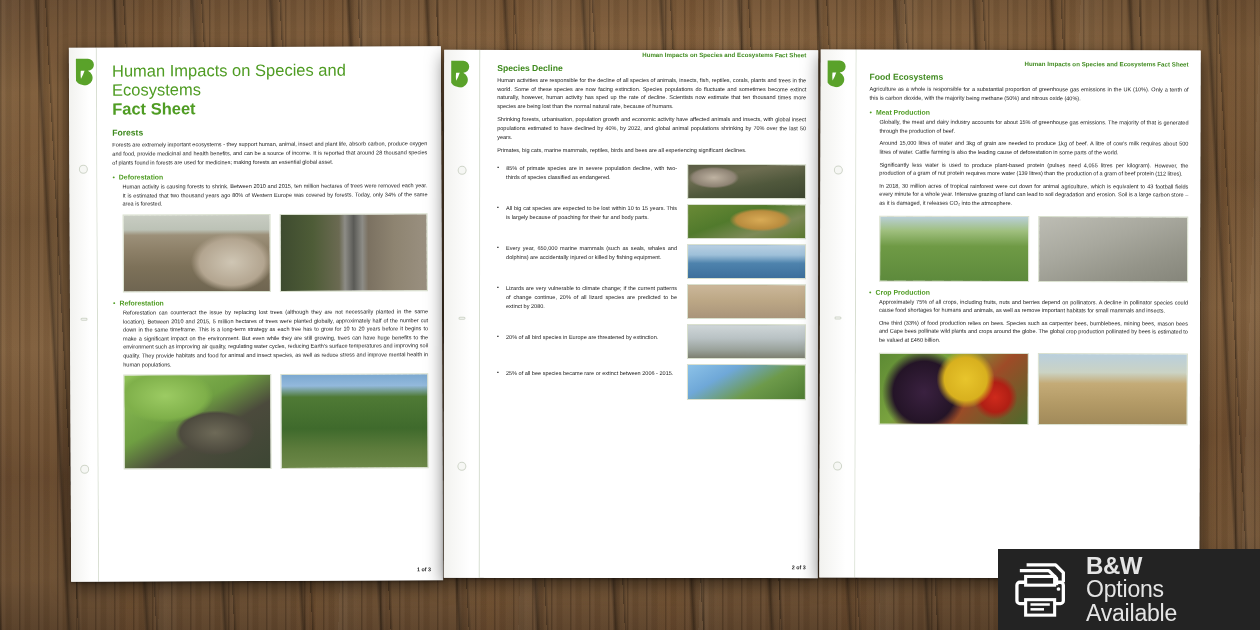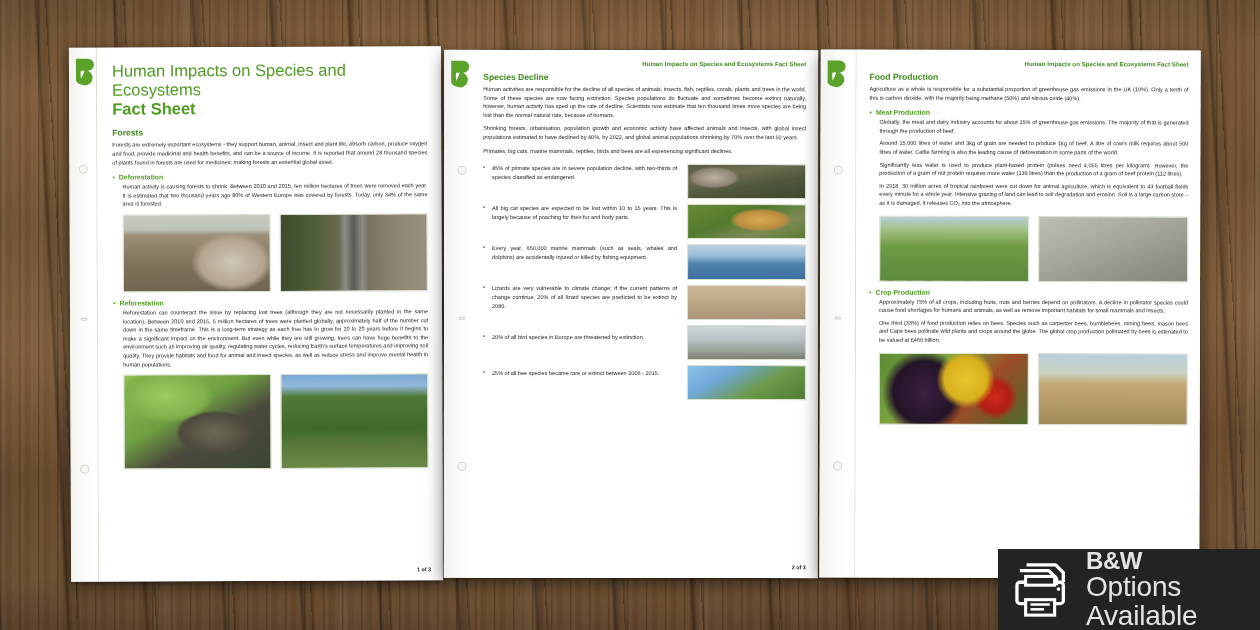--- a/index.html
+++ b/index.html
@@ -69,21 +69,21 @@
     position:absolute; left:4px; top:10px; width:22px; height:28px;
   }
 
   
   .content {
     position:absolute; top:0; bottom:0; right:0;
     padding:12px 12px 4px 12px;
     background:#fff;
   }
   #sheet1 .content { left:28px; padding:14px 14px 4px 15px; }
-  #sheet2 .content { left:26px; padding:10px 12px 4px 13px; }
+  #sheet2 .content { left:40px; padding:1px 12px 4px 13px; }
   #sheet3 .content { left:36px; padding:10px 12px 4px 13px; }
 
   .runhead {
     text-align:right; color:#3f8a1e; font-size:6.1px;
     font-weight:bold; margin-bottom:5px; letter-spacing:.05px;
   }
 
   h1.doc-title {
     color:#4f9c23; font-size:16.5px; line-height:1.16; font-weight:500;
     margin-bottom:9px;
@@ -182,21 +182,21 @@
     repeating-linear-gradient(84deg, rgba(255,255,255,.10) 0 3px, rgba(0,0,0,.08) 3px 8px);}
 
   
   #bwbadge {
     position:absolute; right:0; bottom:0; width:262px; height:81px;
     background:#232323; display:flex; align-items:center; gap:11px;
     padding:0 14px 0 15px;
   }
   #bwbadge .ptext { color:#e5e5e5; line-height:1.02; }
   #bwbadge .bw { font-size:24px; font-weight:bold; letter-spacing:-0.4px; }
-  #bwbadge .oa { font-size:28px; font-weight:normal; letter-spacing:-0.2px; }
+  #bwbadge .oa { font-size:23px; font-weight:normal; letter-spacing:-0.2px; }
   #printer-icon { width:62px; height:58px; flex:none; }
 </style>
 </head>
 <body>
 
 <div id="wood"></div>
 
 <div class="sheet" id="sheet1">
   <div class="sheet-inner">
     <div class="binder">
@@ -309,21 +309,21 @@
           <path d="M13 4 C8 8 7 14 8 21 C11 16 13 10 13 4 z" fill="#ffffff"></path>
           <path d="M5 3 h8 a5 5 0 0 1 0 10 h-8 z" fill="#5aa22a"></path>
         </svg>
       </div>
 
     </div>
 
     <div class="content">
       <div class="runhead">Human Impacts on Species and Ecosystems Fact Sheet</div>
 
-      <h2 class="sec">Food Production</h2>
+      <h2 class="sec">Food Ecosystems</h2>
       <p class="body">Agriculture as a whole is responsible for a substantial proportion of greenhouse gas emissions in the UK (10%). Only a tenth of this is carbon dioxide, with the majority being methane (50%) and nitrous oxide (40%).</p>
 
       <div class="bullet-head">
         <span class="dot">•</span>
         <h3 class="sub">Meat Production</h3>
       </div>
       <p class="body indent">Globally, the meat and dairy industry accounts for about 15% of greenhouse gas emissions. The majority of that is generated through the production of beef.</p>
       <p class="body indent" style="margin-top:4px;">Around 15,000 litres of water and 3kg of grain are needed to produce 1kg of beef. A litre of cow's milk requires about 500 litres of water. Cattle farming is also the leading cause of deforestation in some parts of the world.</p>
       <p class="body indent" style="margin-top:4px;">Significantly less water is used to produce plant-based protein (pulses need 4,055 litres per kilogram). However, the production of a gram of nut protein requires more water (139 litres) than the production of a gram of beef protein (112 litres).</p>
       <p class="body indent" style="margin-top:4px;">In 2018, 30 million acres of tropical rainforest were cut down for animal agriculture, which is equivalent to 43 football fields every minute for a whole year. Intensive grazing of land can lead to soil degradation and erosion. Soil is a large carbon store – as it is damaged, it releases CO₂ into the atmosphere.</p>

